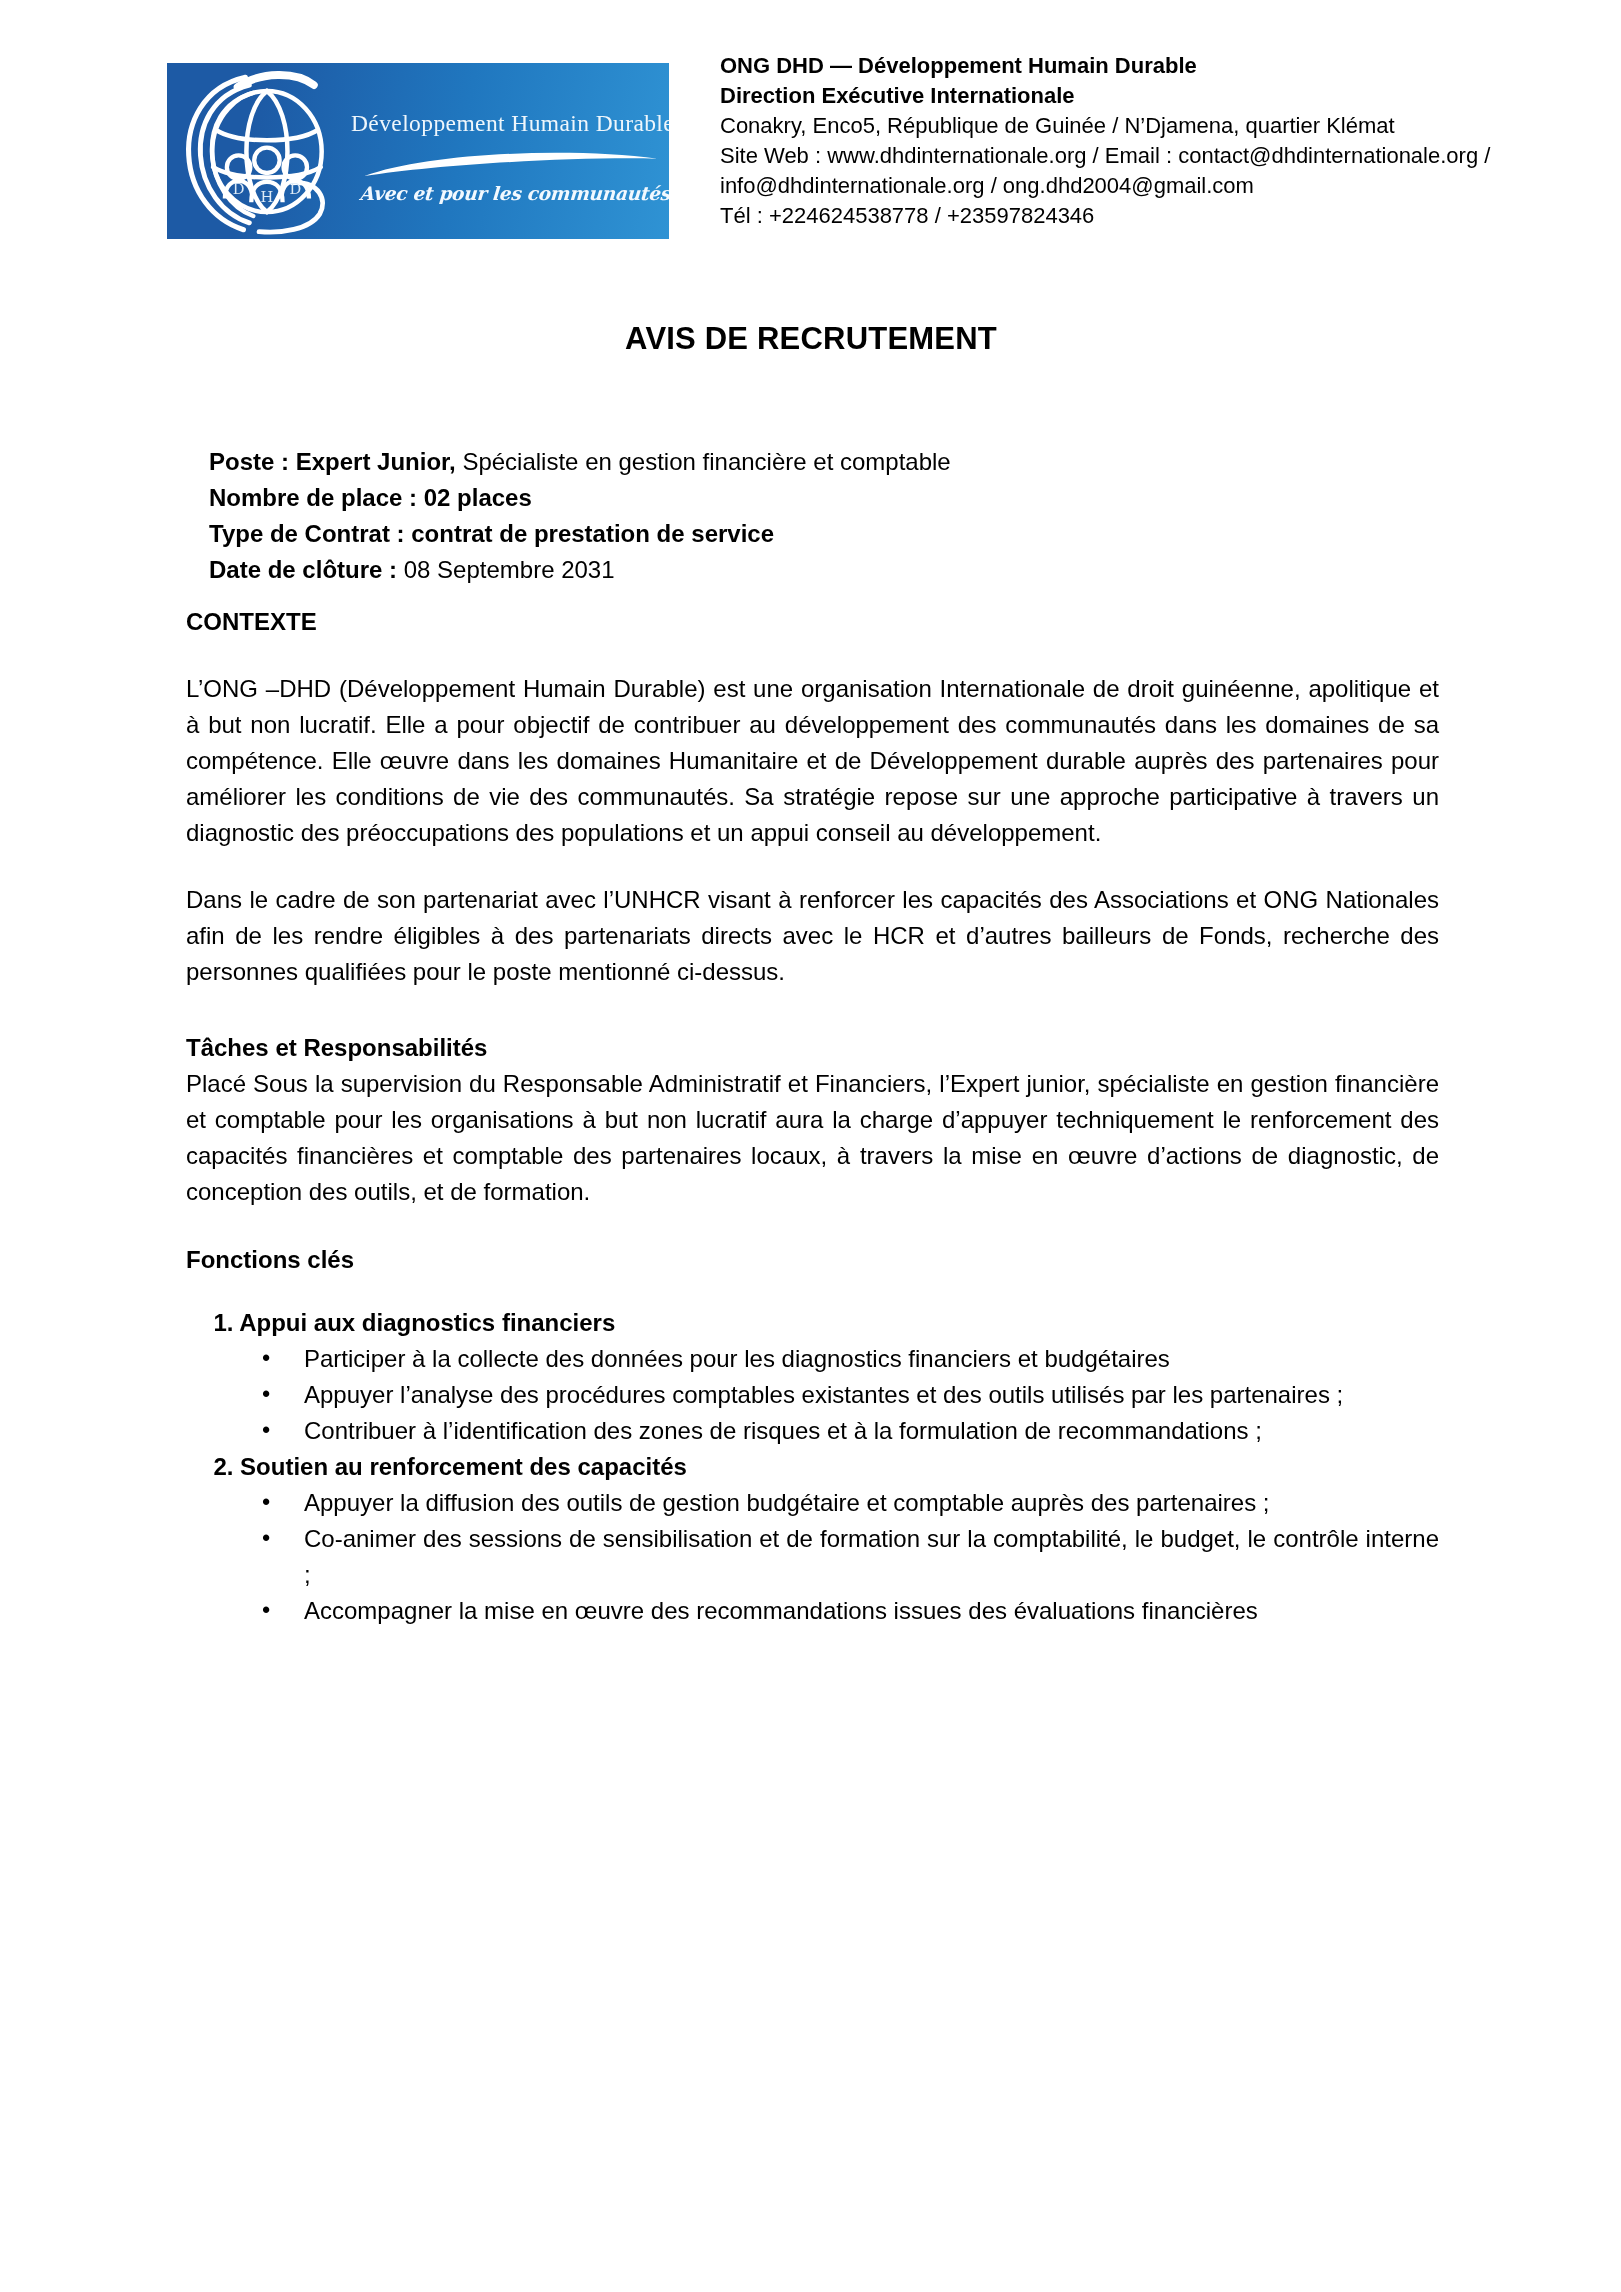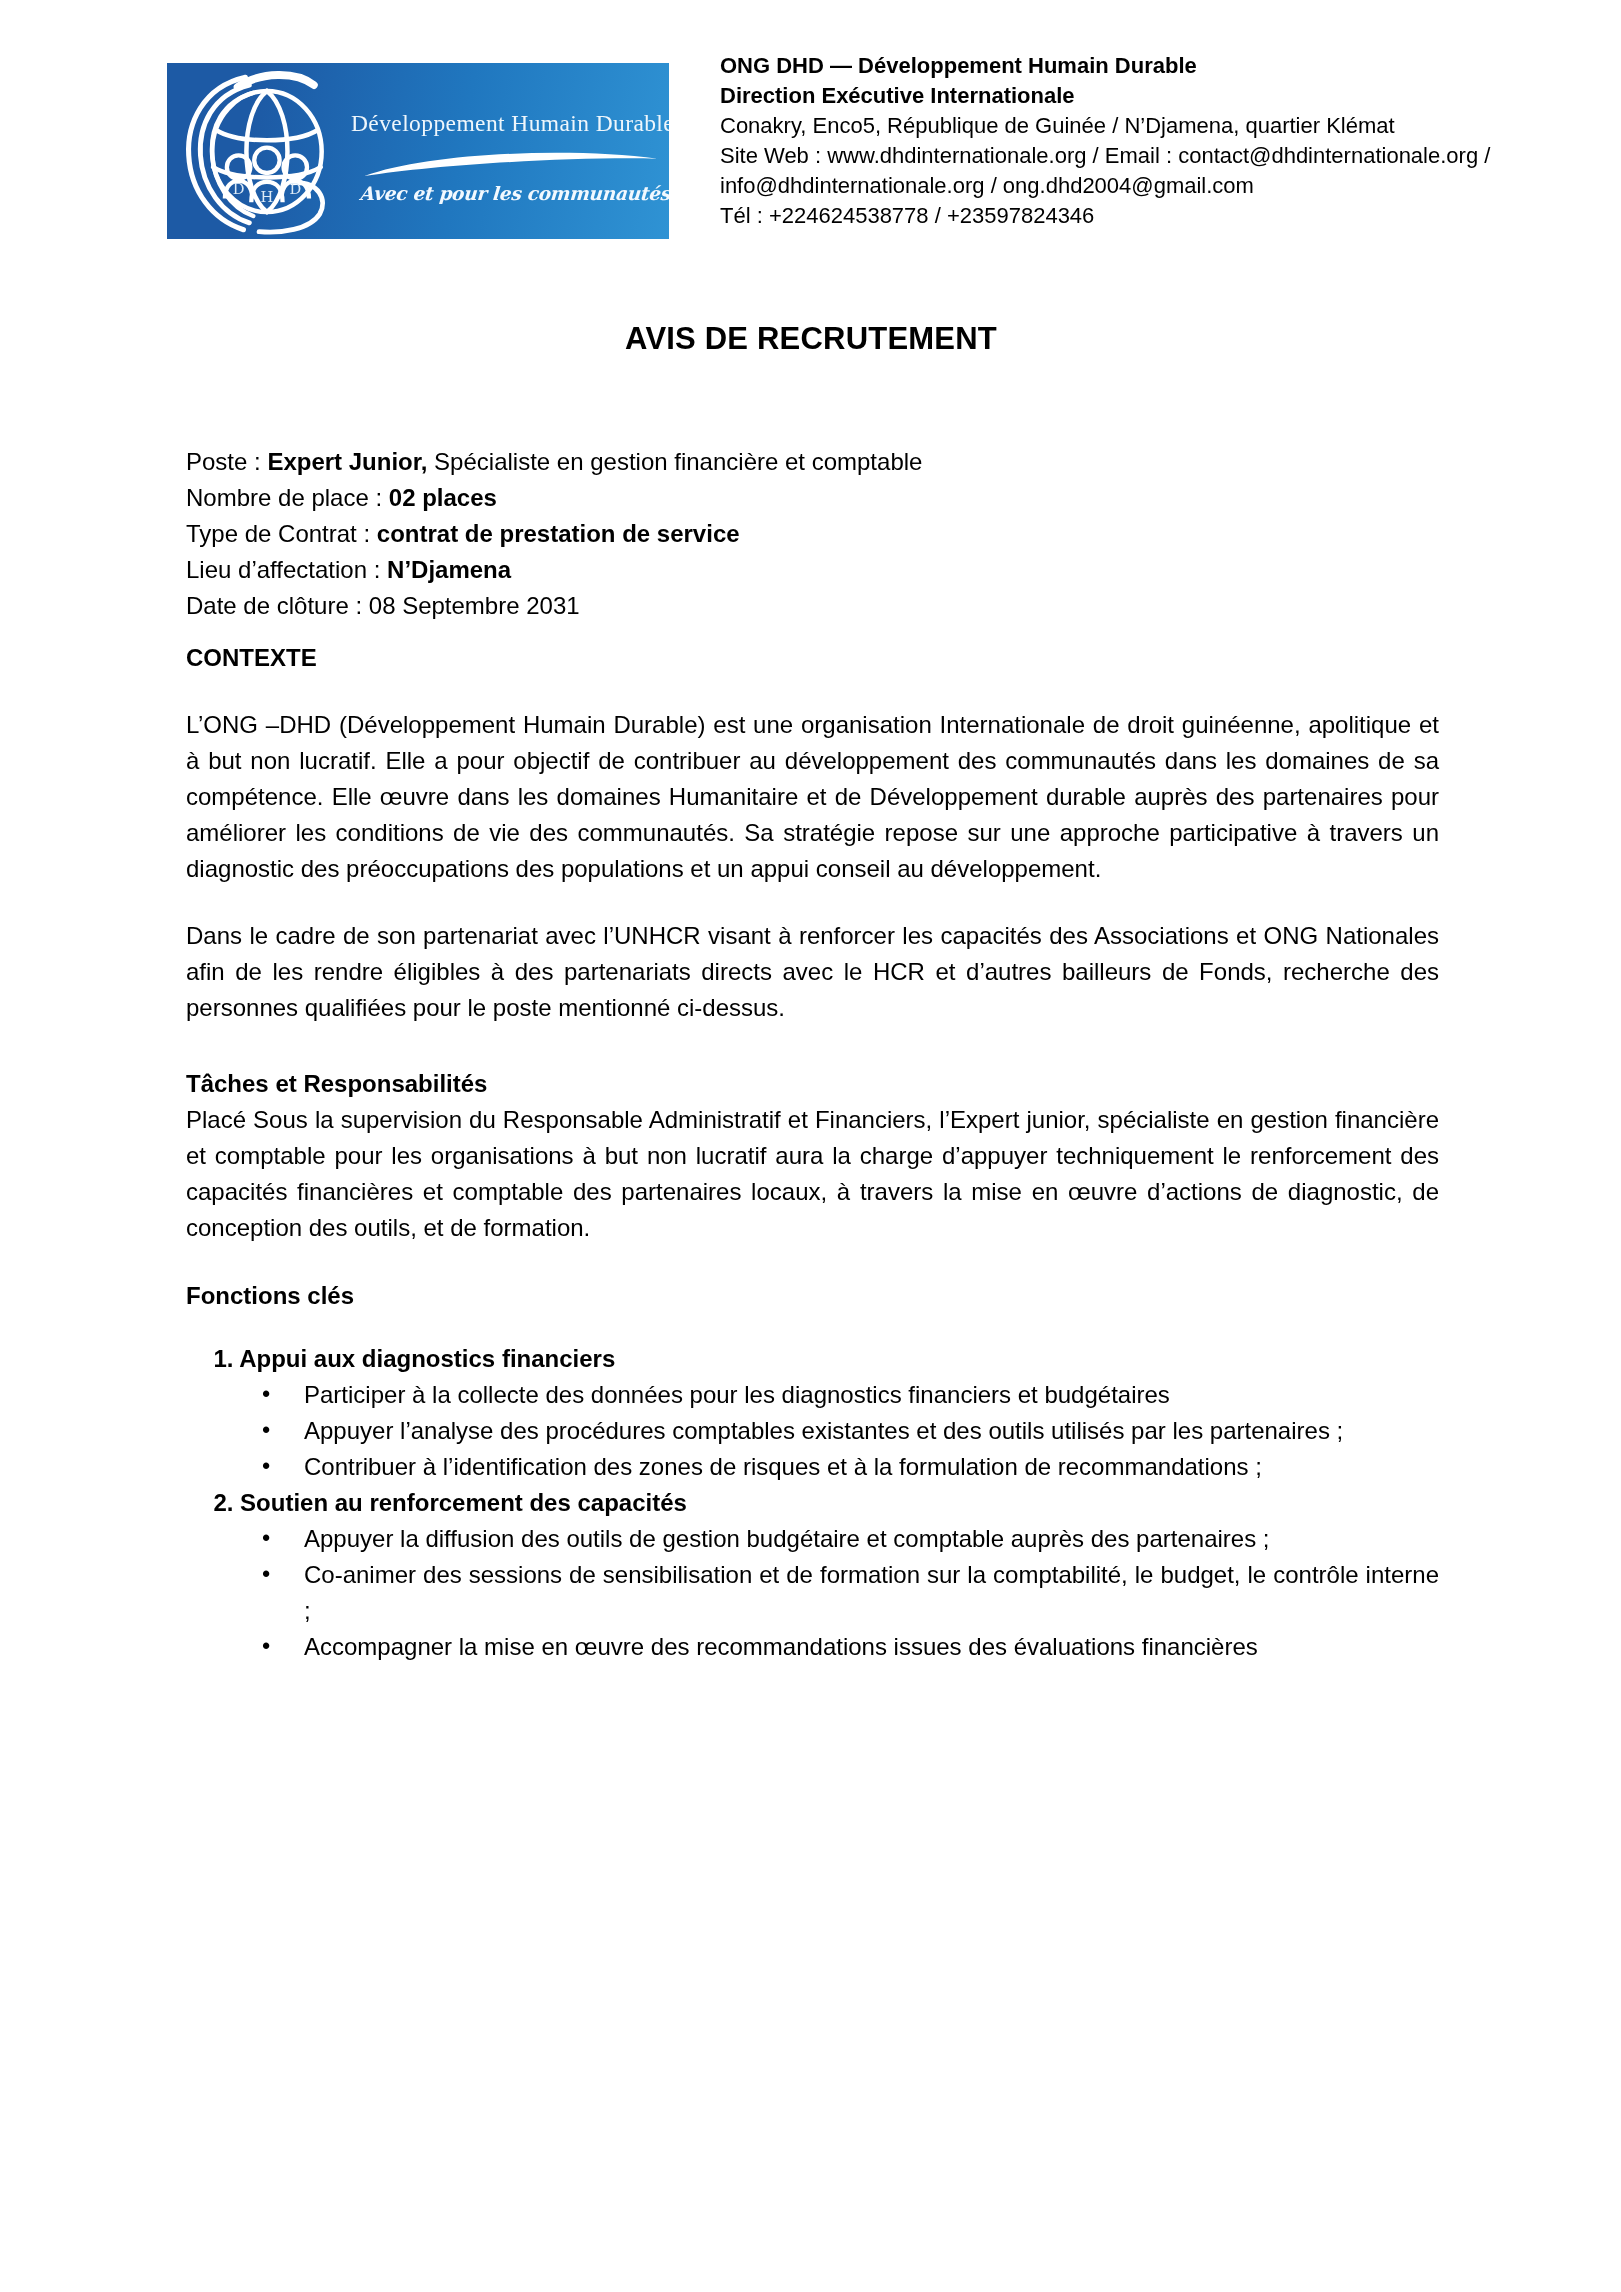--- a/index.html
+++ b/index.html
@@ -107,21 +107,21 @@
   .body-col {
     position: absolute;
     left: 186px;
     top: 444px;
     width: 1253px;
     font-size: 24px;
     line-height: 36px;
   }
 
   .meta-line { white-space: nowrap; }
-  .meta-line .lbl { font-weight: normal; }
+  .meta-line .lbl { font-weight: bold; margin-left: 23px; }
   .meta-line .val-bold { font-weight: bold; }
 
   .section-head {
     font-weight: bold;
     margin-top: 16px;
   }
 
   .para {
     text-align: justify;
     text-justify: inter-word;
@@ -240,24 +240,20 @@
     </div>
     <div class="meta-line">
       <span class="lbl">Nombre de place :</span>
       <span class="val-bold">02 places</span>
     </div>
     <div class="meta-line">
       <span class="lbl">Type de Contrat :</span>
       <span class="val-bold">contrat de prestation de service</span>
     </div>
     <div class="meta-line">
-      <span class="lbl">Lieu d’affectation :</span>
-      <span class="val-bold">N’Djamena</span>
-    </div>
-    <div class="meta-line">
       <span class="lbl">Date de clôture :</span>
       <span>08 Septembre 2031</span>
     </div>
   </div>
 
   <div class="section-head">CONTEXTE</div>
 
   <div class="para">L’ONG –DHD (Développement Humain Durable) est une organisation Internationale de droit guinéenne, apolitique et à but non lucratif. Elle a pour objectif de contribuer au développement des communautés dans les domaines de sa compétence. Elle œuvre dans les domaines Humanitaire et de Développement durable auprès des partenaires pour améliorer les conditions de vie des communautés. Sa stratégie repose sur une approche participative à travers un diagnostic des préoccupations des populations et un appui conseil au développement.</div>
 
   <div class="para">Dans le cadre de son partenariat avec l’UNHCR visant à renforcer les capacités des Associations et ONG Nationales afin de les rendre éligibles à des partenariats directs avec le HCR et d’autres bailleurs de Fonds, recherche des personnes qualifiées pour le poste mentionné ci-dessus.</div>

